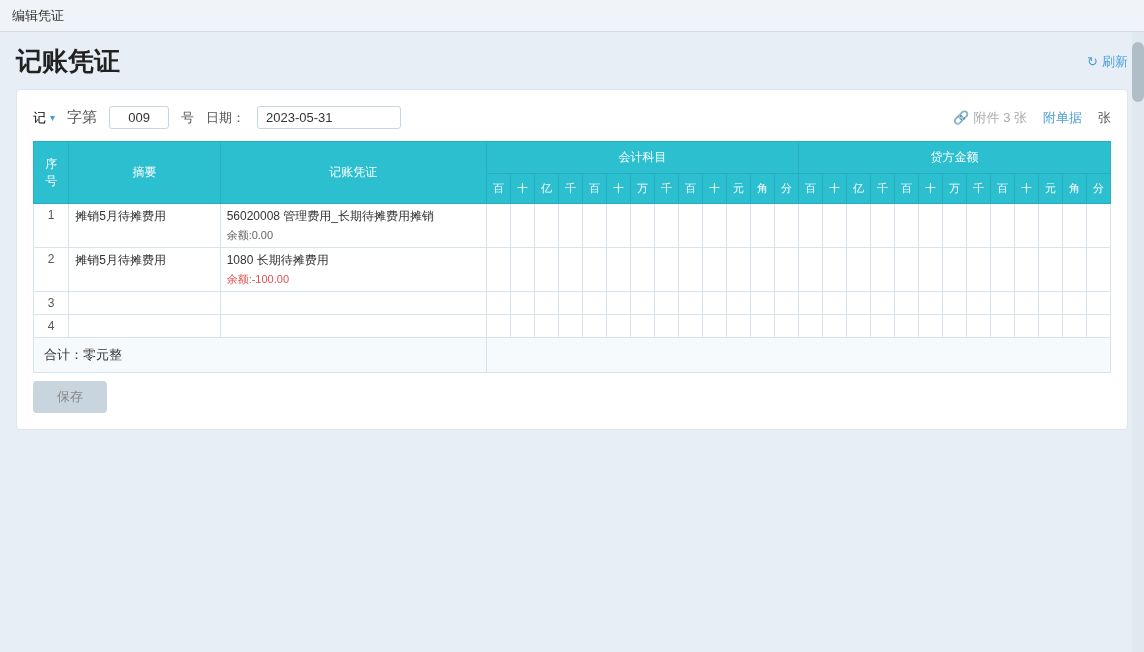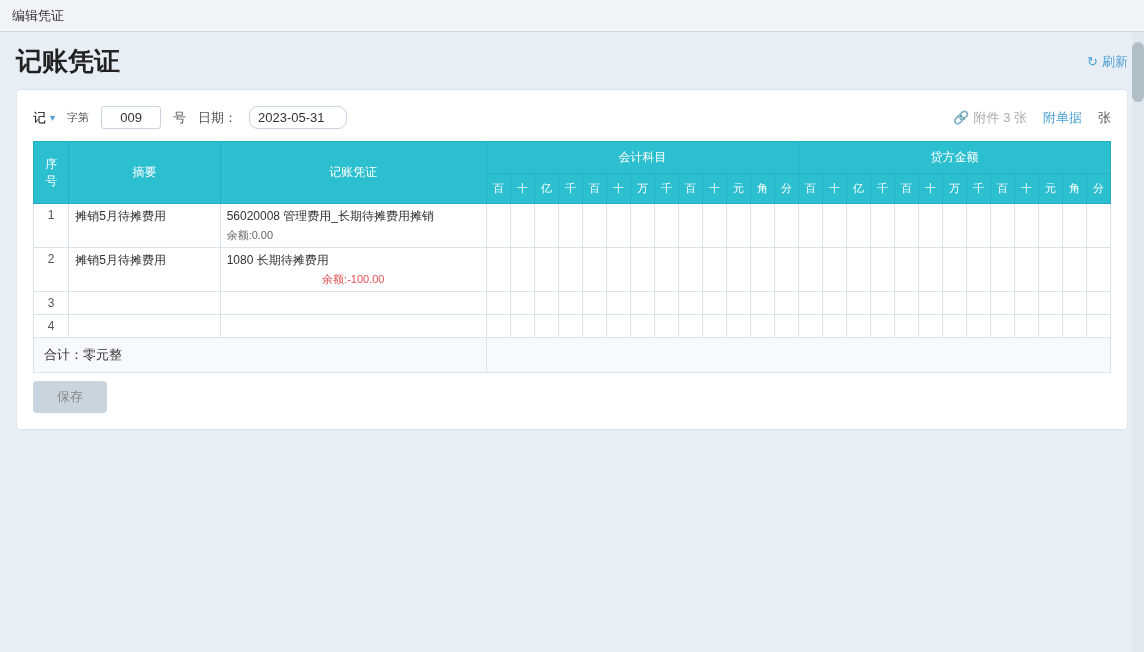--- a/index.html
+++ b/index.html
@@ -68,36 +68,36 @@
       display: flex;
       align-items: center;
       gap: 4px;
     }
     .dropdown-arrow {
       color: #4a9fd4;
       font-size: 10px;
     }
     .zi-di {
       color: #555;
-      font-size: 11px;
+      font-size: 15px;
     }
     .number-input {
       border: 1px solid #c8d4e0;
       border-radius: 3px;
       padding: 3px 8px;
       width: 60px;
       font-size: 13px;
       color: #333;
       text-align: center;
     }
     .date-input {
       border: 1px solid #c8d4e0;
-      border-radius: 9px;
+      border-radius: 3px;
       padding: 3px 8px;
-      width: 98px;
+      width: 144px;
       font-size: 13px;
       color: #333;
     }
     .right-controls {
       margin-left: auto;
       display: flex;
       align-items: center;
       gap: 16px;
     }
     .attachment-label {
@@ -339,21 +339,21 @@
             <td class="digit-col" style="width: 22px; min-width: 22px; padding: 2px 1px; text-align: center; border-color: rgb(216, 228, 236);"></td>
             <td class="digit-col" style="width: 22px; min-width: 22px; padding: 2px 1px; text-align: center; border-color: rgb(216, 228, 236);"></td>
             <td class="digit-col" style="width: 22px; min-width: 22px; padding: 2px 1px; text-align: center; border-color: rgb(216, 228, 236);"></td>
             <td class="digit-col" style="width: 22px; min-width: 22px; padding: 2px 1px; text-align: center; border-color: rgb(216, 228, 236);"></td>
           </tr>
           <tr>
             <td class="col-seq" style="text-align: center; color: rgb(85, 85, 85);">2</td>
             <td class="col-abstract" style="cursor: pointer;">摊销5月待摊费用</td>
             <td class="col-account">
               <div style="font-weight: normal;">1080 长期待摊费用</div>
-              <div class="balance-text balance-negative" style="color: rgb(224, 80, 80); text-align: center;">余额:-100.00</div>
+              <div class="balance-text balance-negative" style="color: rgb(224, 80, 80);">余额:-100.00</div>
             </td>
             <td class="digit-col" style="width: 22px; min-width: 22px; padding: 2px 1px; text-align: center; border-color: rgb(216, 228, 236);"></td>
             <td class="digit-col" style="width: 22px; min-width: 22px; padding: 2px 1px; text-align: center; border-color: rgb(216, 228, 236);"></td>
             <td class="digit-col" style="width: 22px; min-width: 22px; padding: 2px 1px; text-align: center; border-color: rgb(216, 228, 236);"></td>
             <td class="digit-col" style="width: 22px; min-width: 22px; padding: 2px 1px; text-align: center; border-color: rgb(216, 228, 236);"></td>
             <td class="digit-col" style="width: 22px; min-width: 22px; padding: 2px 1px; text-align: center; border-color: rgb(216, 228, 236);"></td>
             <td class="digit-col" style="width: 22px; min-width: 22px; padding: 2px 1px; text-align: center; border-color: rgb(216, 228, 236);"></td>
             <td class="digit-col" style="width: 22px; min-width: 22px; padding: 2px 1px; text-align: center; border-color: rgb(216, 228, 236);"></td>
             <td class="digit-col" style="width: 22px; min-width: 22px; padding: 2px 1px; text-align: center; border-color: rgb(216, 228, 236);"></td>
             <td class="digit-col" style="width: 22px; min-width: 22px; padding: 2px 1px; text-align: center; border-color: rgb(216, 228, 236);"></td>

